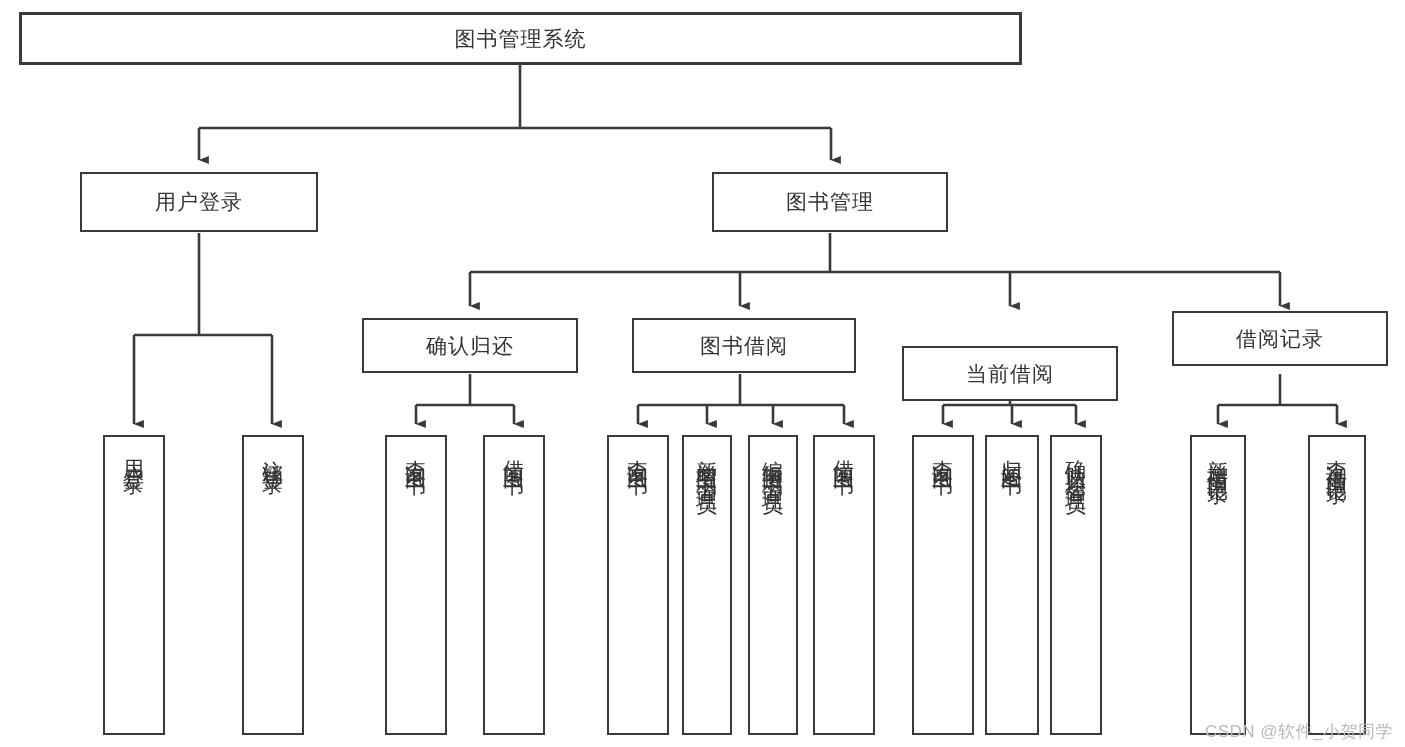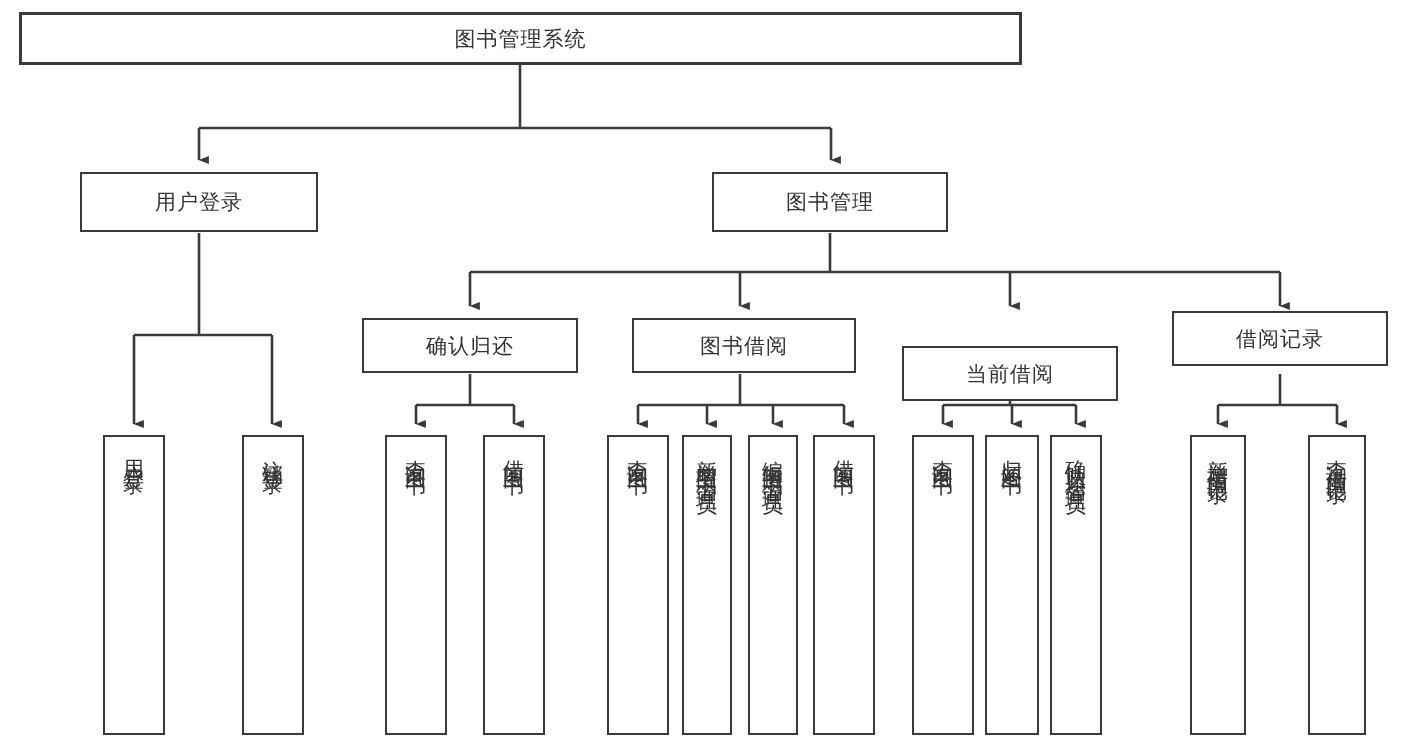--- a/index.html
+++ b/index.html
@@ -170,13 +170,14 @@
         <span class="lbl">确认归还（管理员）</span>
       </div>
       <div class="node leaf" style="left: 1190px; top: 435px; width: 56px; height: 300px;">
         <span class="lbl">新增借阅记录</span>
       </div>
       <div class="node leaf" style="left: 1308px; top: 435px; width: 58px; height: 300px;">
         <span class="lbl">查询借阅记录</span>
       </div>
     </div>
 
+  <div class="watermark">CSDN @软件_小贺同学</div>
 </div>
 
 </body></html>

